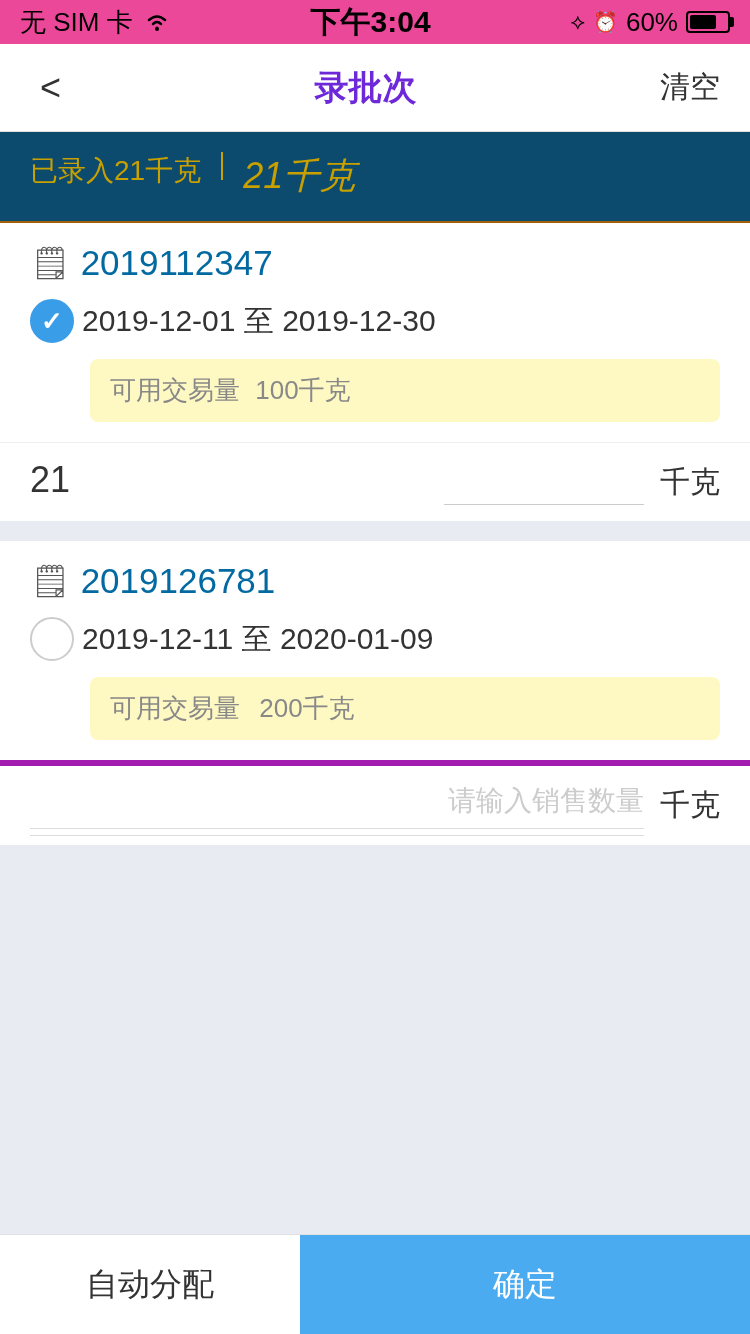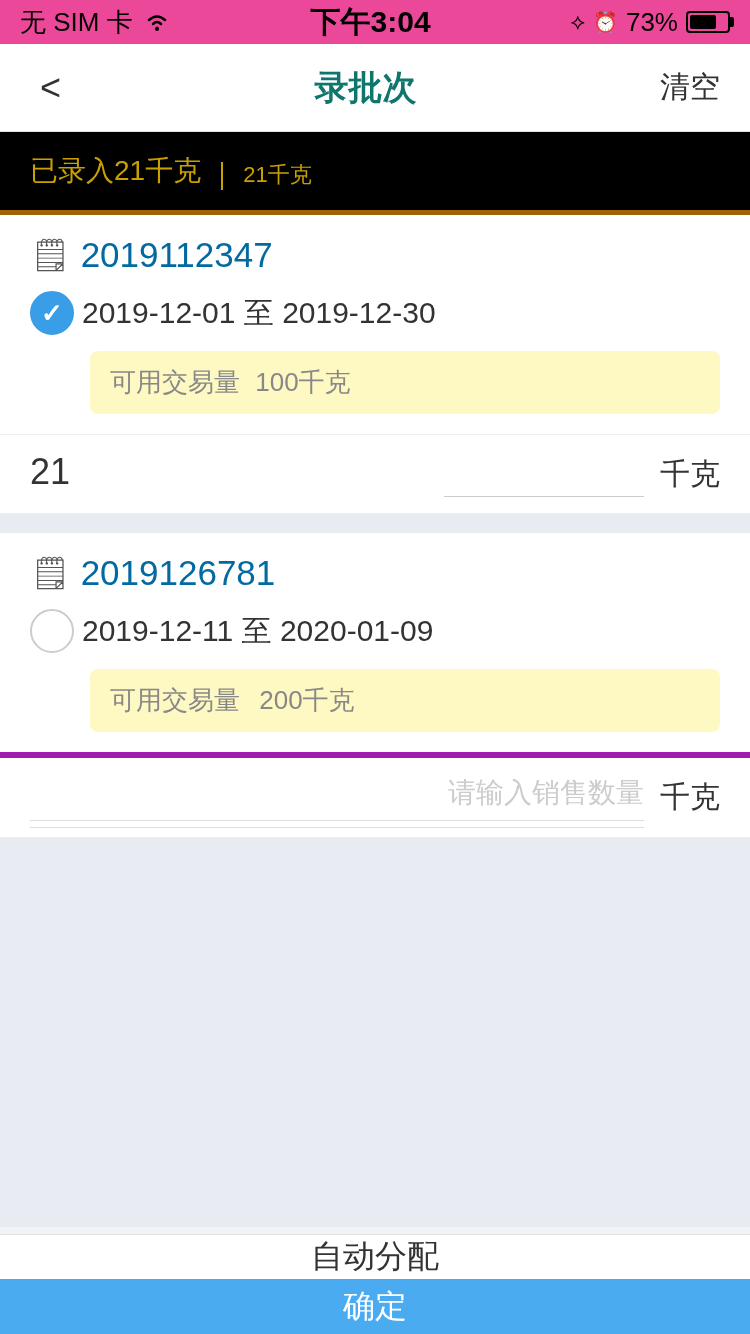--- a/index.html
+++ b/index.html
@@ -65,51 +65,52 @@
     }
     .nav-back {
       font-size: 36px;
       color: #333;
       cursor: pointer;
       padding: 10px;
     }
     .nav-title {
       font-size: 34px;
       font-weight: 600;
-      color: #0f766e;
+      color: #6d28d9;
     }
     .nav-action {
       font-size: 30px;
       color: #333;
       cursor: pointer;
     }
 
     
     .info-banner {
-      background: #000000;
+      background: #0c4a6e;
       padding: 20px 30px;
       display: flex;
-      align-items: flex-end;
+      align-items: flex-start;
       gap: 20px;
-      border-bottom: 5px solid #a16207;
+      border-bottom: 2px solid #a16207;
     }
     .info-label {
       font-size: 28px;
       color: #c8a000;
       font-weight: 500;
     }
     .info-divider {
       width: 2px;
       height: 28px;
       background: #c8a000;
     }
     .info-value {
-      font-size: 22px;
+      font-size: 36px;
       color: #c8a000;
       font-weight: 500;
+      font-style: italic;
     }
 
     
     .batch-card {
       background: #fff;
       margin-bottom: 0;
       padding: 20px 30px;
     }
     .batch-id-row {
       display: flex;
@@ -249,21 +250,20 @@
 
     
     .bottom-bar {
       position: fixed;
       bottom: 0;
       width: 750px;
       height: 100px;
       display: flex;
       background: #fff;
       border-top: 1px solid #e0e0e0;
-      flex-direction: column;
     }
     .btn-auto {
       flex: 1;
       display: flex;
       align-items: center;
       justify-content: center;
       font-size: 32px;
       color: #333;
       cursor: pointer;
       background: #fff;
@@ -289,21 +289,21 @@
       <path d="M14 16 L14 16" stroke="#000" stroke-width="3" stroke-linecap="round"></path>
       <path d="M10 12 Q14 8 18 12" stroke="#000" stroke-width="2.5" fill="none" stroke-linecap="round"></path>
       <path d="M6 8 Q14 1 22 8" stroke="#000" stroke-width="2.5" fill="none" stroke-linecap="round"></path>
       <circle cx="14" cy="17" r="2" fill="#000"></circle>
     </svg>
   </div>
   <div class="status-center">下午3:04</div>
   <div class="status-right">
     <span style="font-size:22px;">⟡</span>
     <span style="font-size:20px;">⏰</span>
-    <span>73%</span>
+    <span>60%</span>
     <div class="battery-icon">
       <div class="battery-fill"></div>
     </div>
   </div>
 </div>
 
 <div class="nav-bar">
   <span class="nav-back">&lt;</span>
   <span class="nav-title">录批次</span>
   <span class="nav-action">清空</span>

